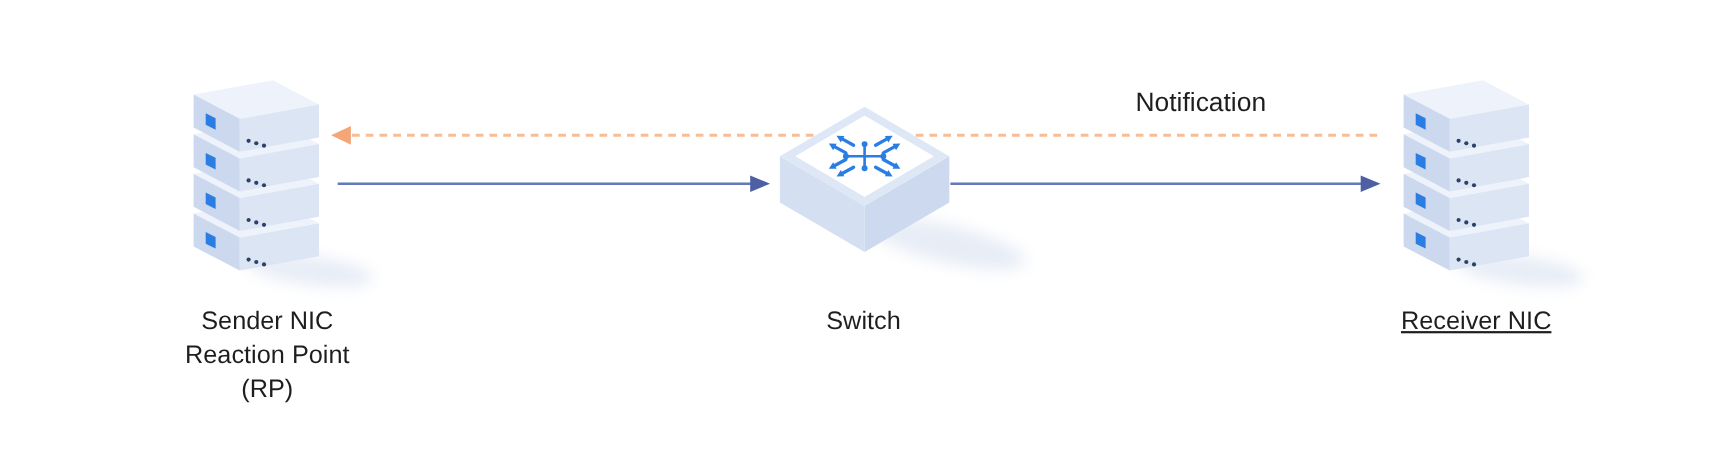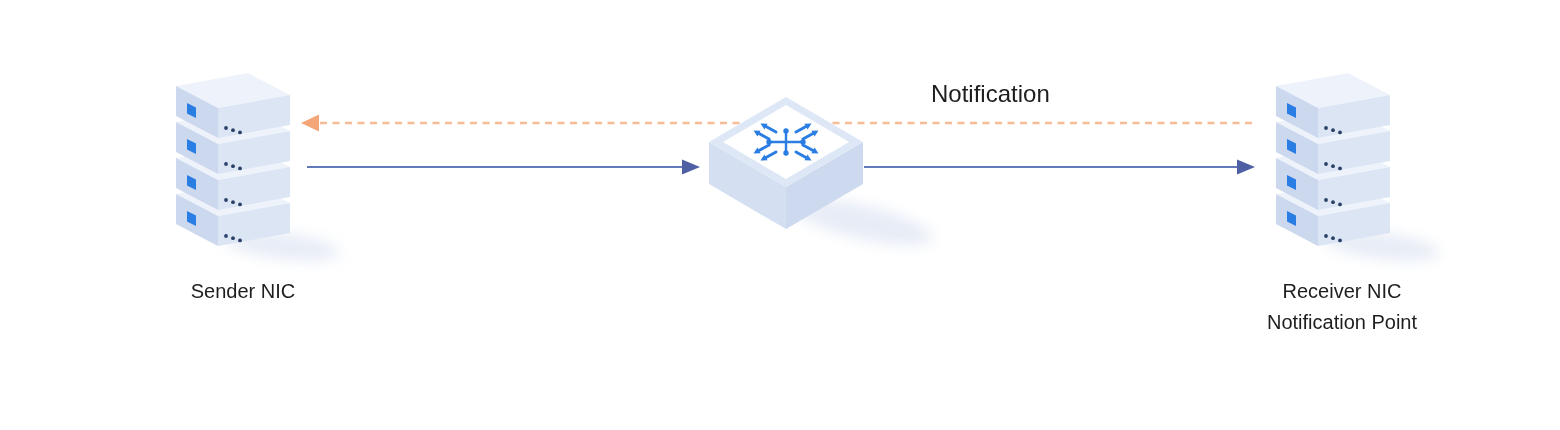--- a/index.html
+++ b/index.html
@@ -9,32 +9,32 @@
     background:var(--background,#ffffff);
     font-family:"Liberation Sans", sans-serif;
     overflow:hidden;
   }
   .gfx{position:absolute;left:0;top:0;}
   .node-label{
     position:absolute;
     width:280px;
     top:276px;
     text-align:center;
-    font-size:20px;
+    font-size:23px;
     line-height:31px;
     color:var(--text,#1e1e1e);
     white-space:nowrap;
   }
   .node-label.sender{left:103px;}
   .node-label.switch{left:645px;}
-  .node-label.receiver{left:1202px;}
+  .node-label.receiver{left:1202px;text-decoration:underline;}
   .notif-label{
     position:absolute;
     left:931px;top:80px;width:220px;
-    text-align:left;
+    text-align:right;
     font-size:24px;
     color:var(--text,#1e1e1e);
     white-space:nowrap;
   }
   .flow-line{stroke:var(--flow-line,#6379b9);stroke-width:2.2;}
   .flow-head{fill:var(--flow-head,#4e5fa4);}
   .notif-line{stroke:var(--notif-line,#f8bd96);stroke-width:2.6;stroke-dasharray:7 5.5;}
   .notif-head{fill:var(--notif-head,#f4a679);}
   .shadow{fill:var(--shadow,#e3e9f4);opacity:.85;}
 </style>
@@ -123,23 +123,25 @@
       <use href="#srv-unit" transform="translate(0,72)"></use>
       <use href="#srv-unit" transform="translate(0,36)"></use>
       <use href="#srv-unit"></use>
     </g>
   </svg>
 
   <div class="notif-label">Notification</div>
 
   <div class="node-label sender">
     <div>Sender NIC</div>
+    <div>Reaction Point</div>
+    <div>(RP)</div>
   </div>
 
   <div class="node-label switch">
+    <div>Switch</div>
   </div>
 
   <div class="node-label receiver">
     <div>Receiver NIC</div>
-    <div>Notification Point</div>
   </div>
 
 </div>
 
 </body></html>

